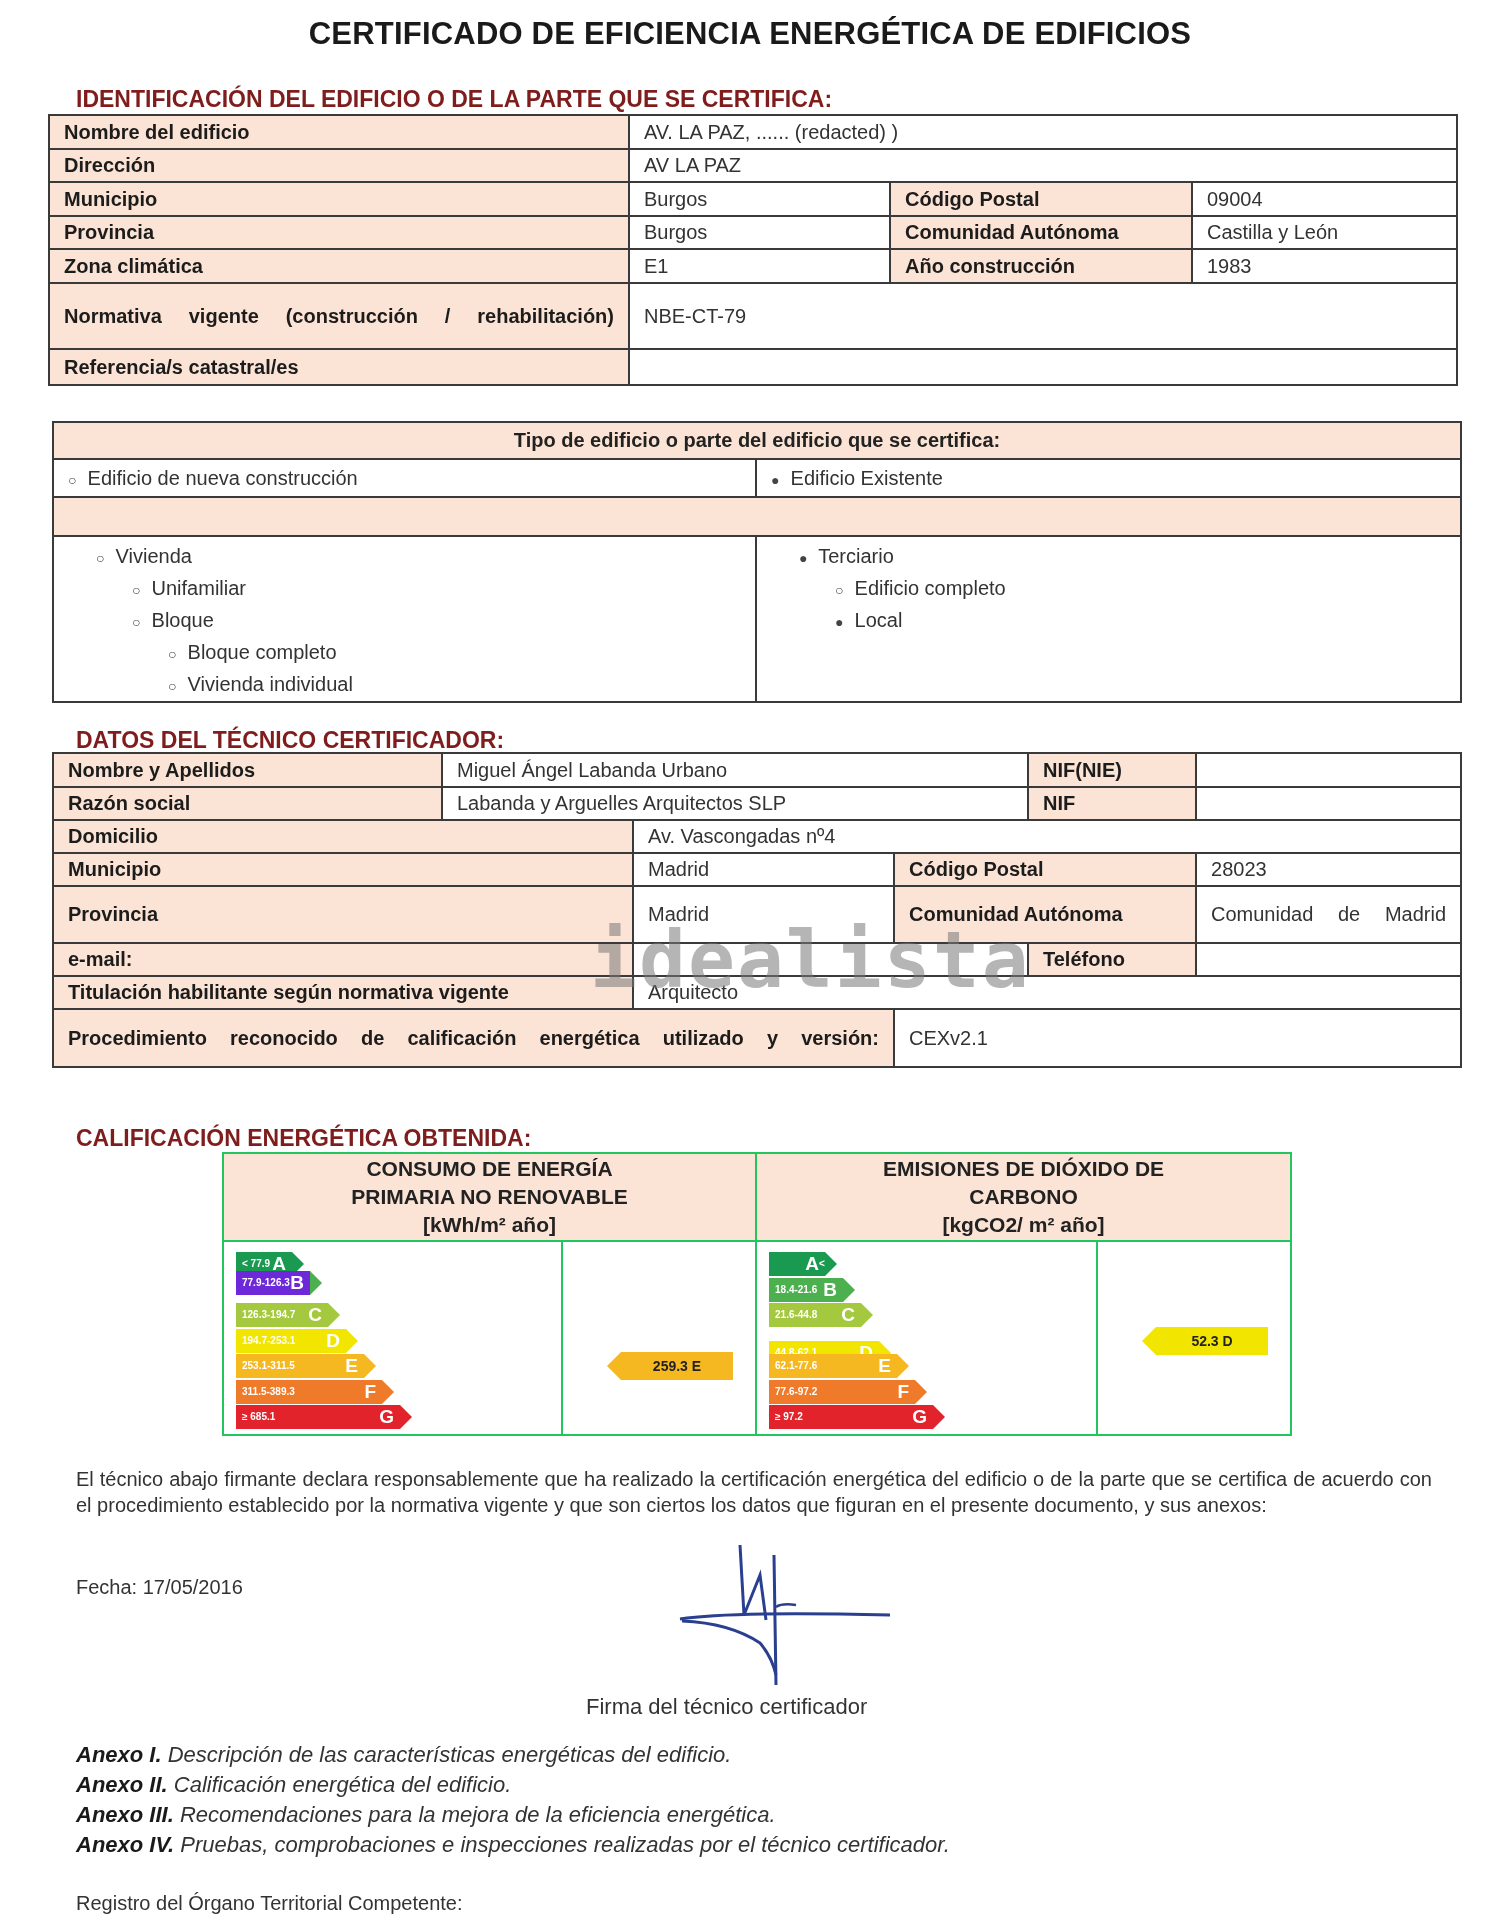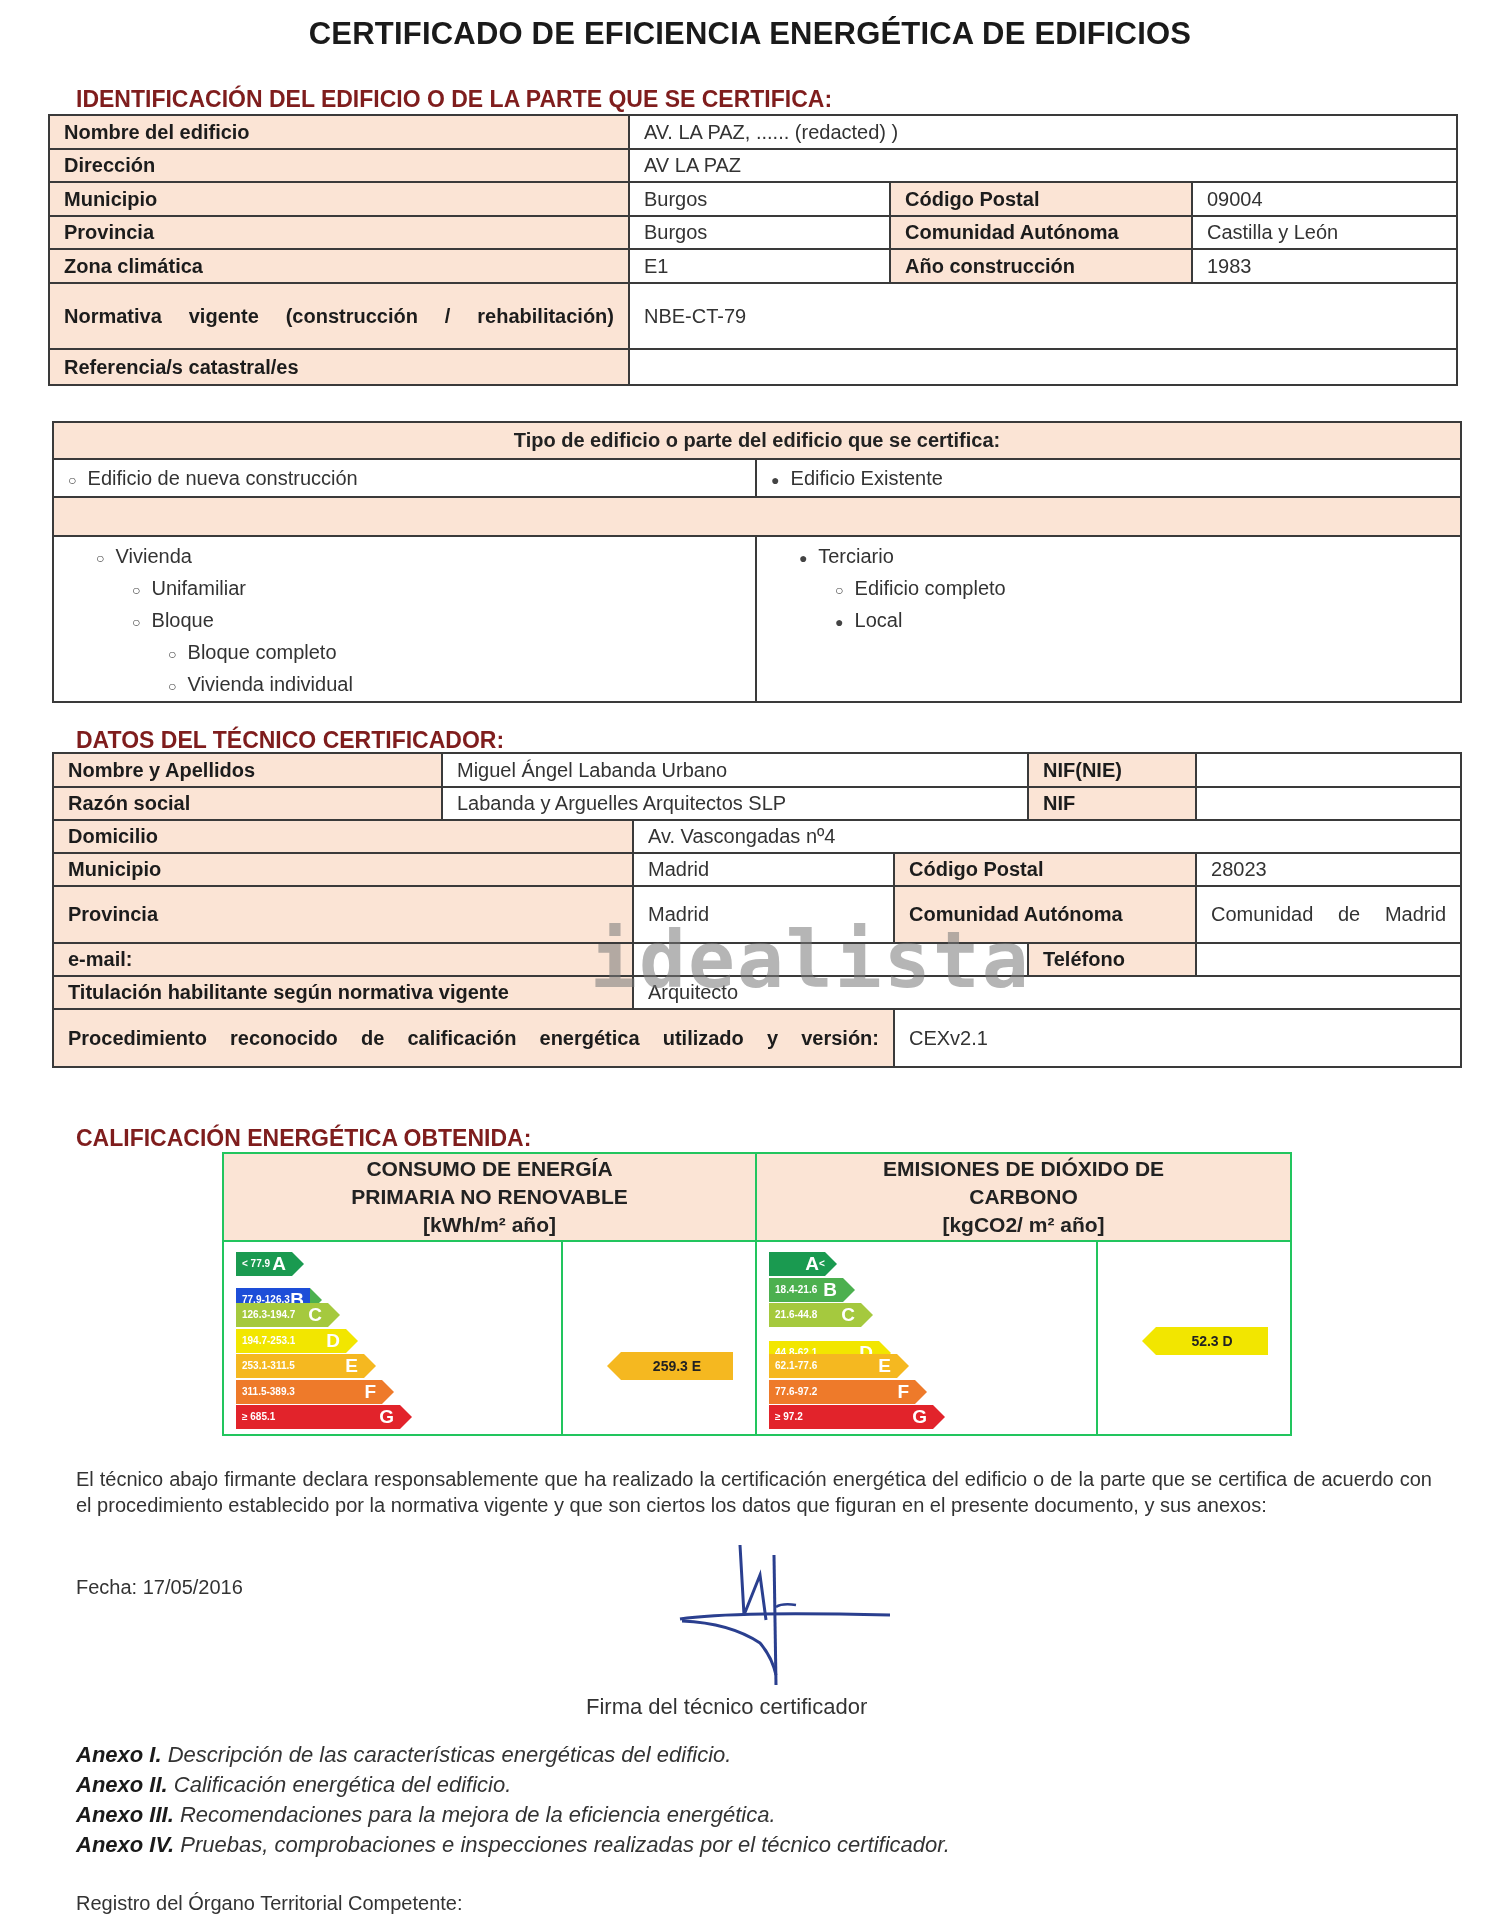--- a/index.html
+++ b/index.html
@@ -195,21 +195,21 @@
     <td class="rhdr" colspan="2">
       <div>EMISIONES DE DIÓXIDO DE</div>
       <div>CARBONO</div>
       <div>[kgCO2/ m² año]</div>
     </td>
   </tr>
   <tr style="height:192px">
     <td style="padding:0">
           <div class="scale" id="scale-consumo" style="height:192px">
             <div class="band" style="top: 10px; width: 56px; background: rgb(26, 154, 80); color: rgb(26, 154, 80);"><span style="color: rgb(255, 255, 255);">&lt; 77.9</span><span class="letter" style="color: rgb(255, 255, 255);">A</span></div>
-            <div class="band" style="top: 46px; width: 74px; background: #1d4ed8; color: rgb(76, 176, 79);"><span style="color: rgb(255, 255, 255);">77.9-126.3</span><span class="letter" style="color: rgb(255, 255, 255);">B</span></div>
+            <div class="band" style="top: 29px; width: 74px; background: #6d28d9; color: rgb(76, 176, 79);"><span style="color: rgb(255, 255, 255);">77.9-126.3</span><span class="letter" style="color: rgb(255, 255, 255);">B</span></div>
             <div class="band" style="top: 61px; width: 92px; background: rgb(165, 201, 62); color: rgb(165, 201, 62);"><span style="color: rgb(255, 255, 255);">126.3-194.7</span><span class="letter" style="color: rgb(255, 255, 255);">C</span></div>
             <div class="band" style="top: 86.5px; width: 110px; background: rgb(242, 230, 0); color: rgb(242, 230, 0);"><span style="color: rgb(255, 255, 255);">194.7-253.1</span><span class="letter" style="color: rgb(255, 255, 255);">D</span></div>
             <div class="band" style="top: 112px; width: 128px; background: rgb(245, 184, 32); color: rgb(245, 184, 32);"><span style="color: rgb(255, 255, 255);">253.1-311.5</span><span class="letter" style="color: rgb(255, 255, 255);">E</span></div>
             <div class="band" style="top: 137.5px; width: 146px; background: rgb(238, 122, 42); color: rgb(238, 122, 42);"><span style="color: rgb(255, 255, 255);">311.5-389.3</span><span class="letter" style="color: rgb(255, 255, 255);">F</span></div>
             <div class="band" style="top: 163px; width: 164px; background: rgb(226, 35, 43); color: rgb(226, 35, 43);"><span style="color: rgb(255, 255, 255);">≥ 685.1</span><span class="letter" style="color: rgb(255, 255, 255);">G</span></div>
           </div>
         </td>
     <td style="padding:0">
           <div class="scale" id="marker-consumo" style="height:192px">
             <div class="marker" style="top: 110px; left: 58px; width: 112px; background: rgb(245, 184, 32); color: rgb(245, 184, 32);"><span style="color: rgb(34, 34, 34);">259.3 E</span></div>

